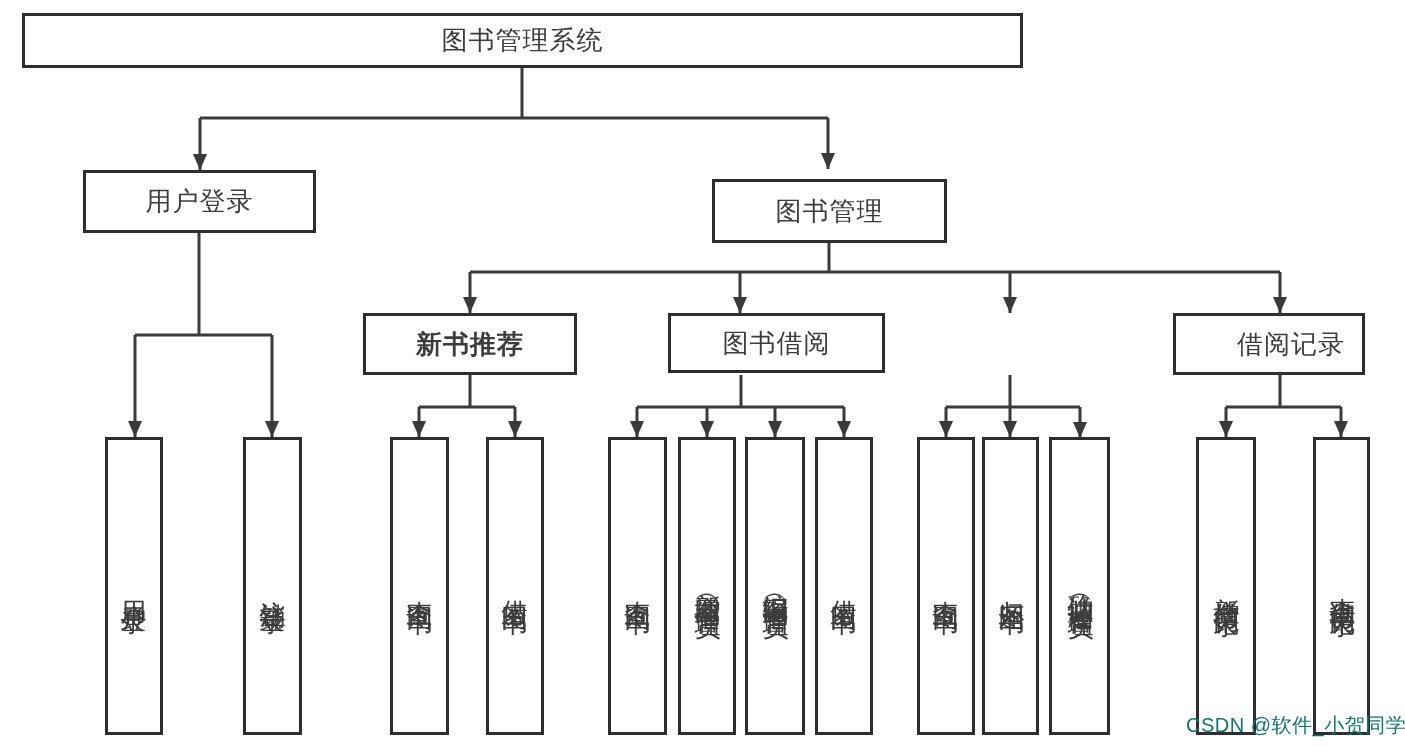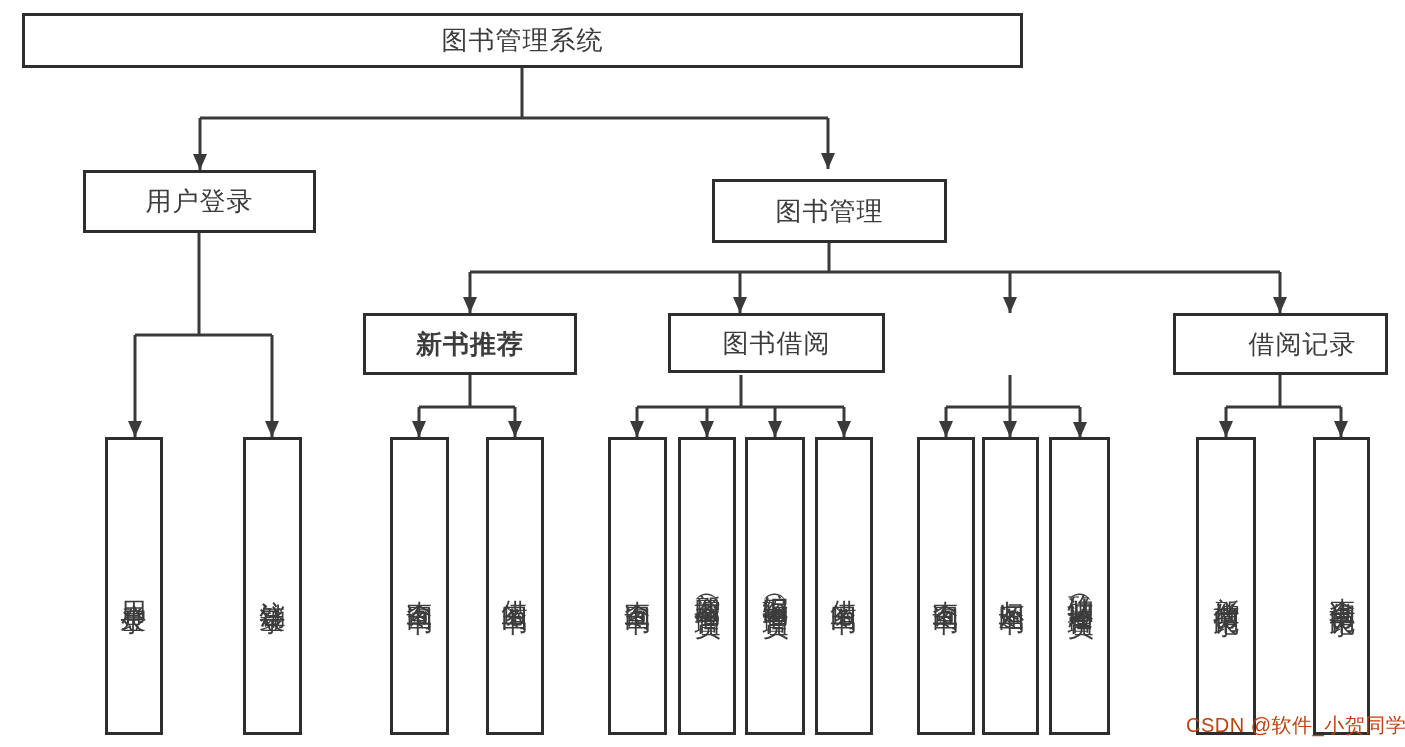--- a/index.html
+++ b/index.html
@@ -19,37 +19,37 @@
     top:437px;height:298px;
     writing-mode:vertical-rl;text-orientation:upright;
     text-align:center;letter-spacing:3px;line-height:52px;
   }
   #b-root{left:22px;top:13px;width:1001px;height:55px;}
   #b-login{left:83px;top:170px;width:233px;height:63px;}
   #b-mgmt{left:712px;top:179px;width:235px;height:64px;}
   #b-l3-0{left:363px;top:313px;width:214px;height:62px;font-weight:bold;}
   #b-l3-1{left:633px;top:313px;width:217px;height:60px;margin-left:35px;}
   #b-l3-2{left:903px;top:313px;width:215px;height:62px;}
-  #b-l3-3{left:1173px;top:313px;width:215px;height:62px;padding-left:44px;}
+  #b-l3-3{left:1173px;top:313px;width:192px;height:62px;padding-left:44px;}
   #v-a1{left:105px;width:58px;}
   #v-a2{left:243px;width:59px;}
   #v-b1{left:390px;width:59px;}
   #v-b2{left:486px;width:58px;}
   #v-c1{left:608px;width:59px;}
   #v-c2{left:678px;width:58px;line-height:50px;}
   #v-c3{left:745px;width:60px;line-height:52px;}
   #v-c4{left:815px;width:58px;}
   #v-d1{left:917px;width:58px;}
   #v-d2{left:982px;width:57px;line-height:49px;}
   #v-d3{left:1049px;width:61px;line-height:53px;}
   #v-e1{left:1196px;width:60px;}
   #v-e2{left:1313px;width:57px;line-height:49px;}
   .watermark{
     position:absolute;left:1186px;top:712px;z-index:5;
-    font-size:20px;color:#c2410c;letter-spacing:0.5px;white-space:nowrap;
+    font-size:20px;color:#0f766e;letter-spacing:0.5px;white-space:nowrap;
   }
 </style>
 </head>
 <body>
 
 <div class="stage">
 
   <svg class="wires" viewBox="0 0 1405 747">
     <defs>
       <marker id="arw" markerUnits="userSpaceOnUse" markerWidth="20" markerHeight="20" refX="16" refY="7" orient="auto">

